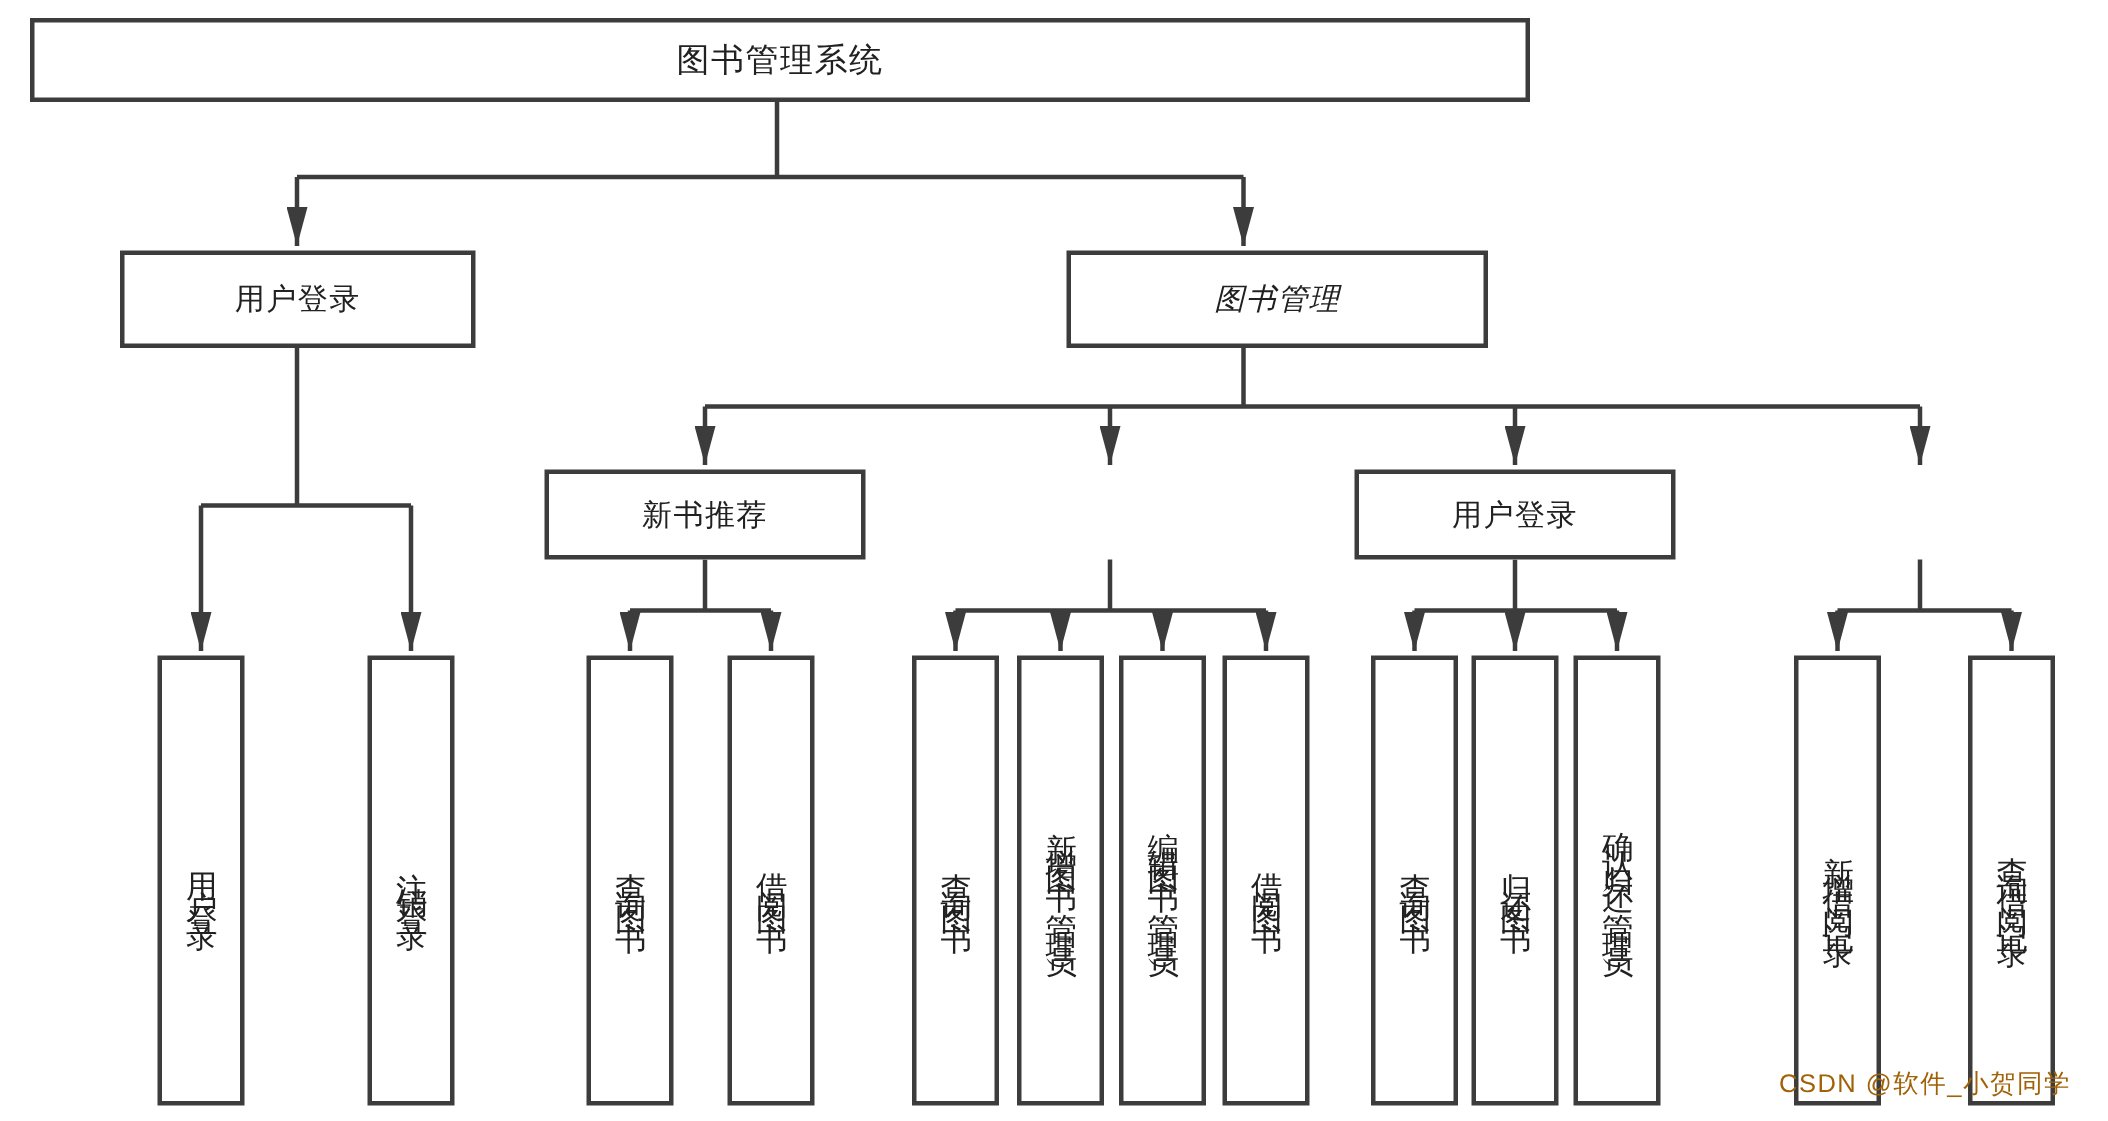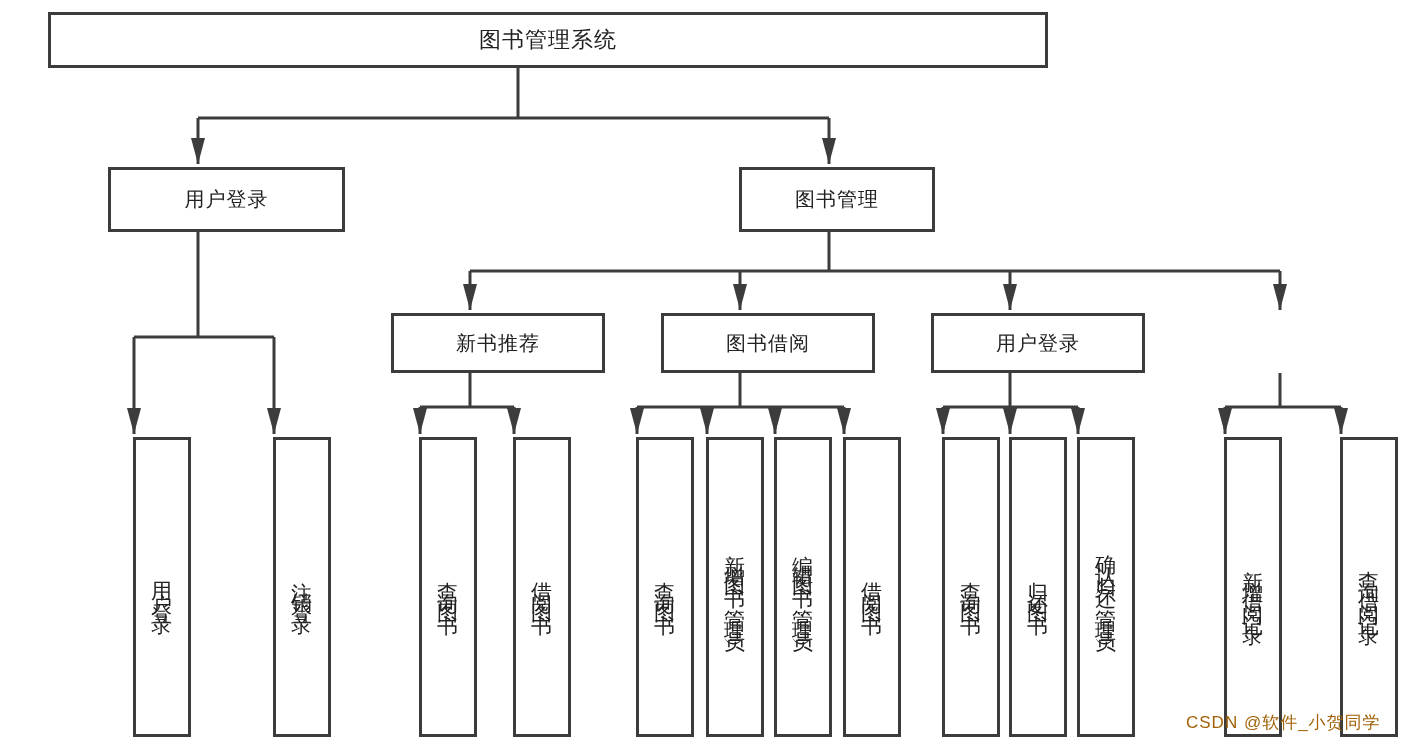--- a/index.html
+++ b/index.html
@@ -16,21 +16,20 @@
   .node{
     position:absolute;
     box-sizing:border-box;
     background:#ffffff;
     border:3px solid #3c3c3c;
     display:flex;
     align-items:center;
     justify-content:center;
     z-index:2;
     color:#212121;
-    margin-left:28px;
   }
   .hbox{font-size:20px;letter-spacing:1px;}
   .rootbox{font-size:22px;letter-spacing:1px;}
   .vbox{font-size:21px;}
   .vtext{
     writing-mode:vertical-rl;
     letter-spacing:11px;
     line-height:1;
     white-space:nowrap;
   }
@@ -94,29 +93,26 @@
     </g>
   </svg>
 
   <div class="node rootbox" style="left:20px;top:12px;width:1000px;height:56px;">
     <span>图书管理系统</span>
   </div>
 
   <div class="node hbox" style="left:80px;top:167px;width:237px;height:65px;">
     <span>用户登录</span>
   </div>
-  <div class="node hbox" style="left:711px;top:167px;width:196px;height:65px;">
+  <div class="node hbox" style="left:711px;top:167px;width:281px;height:65px;font-style:italic;">
     <span>图书管理</span>
   </div>
 
   <div class="node hbox" style="left:363px;top:313px;width:214px;height:60px;">
     <span>新书推荐</span>
-  </div>
-  <div class="node hbox" style="left:633px;top:313px;width:214px;height:60px;">
-    <span>图书借阅</span>
   </div>
   <div class="node hbox" style="left:903px;top:313px;width:214px;height:60px;">
     <span>用户登录</span>
   </div>
 
   <div class="node vbox" style="left:105px;top:437px;width:58px;height:300px;">
     <span class="vtext">用户登录</span>
   </div>
   <div class="node vbox" style="left:245px;top:437px;width:58px;height:300px;">
     <span class="vtext">注销登录</span>

